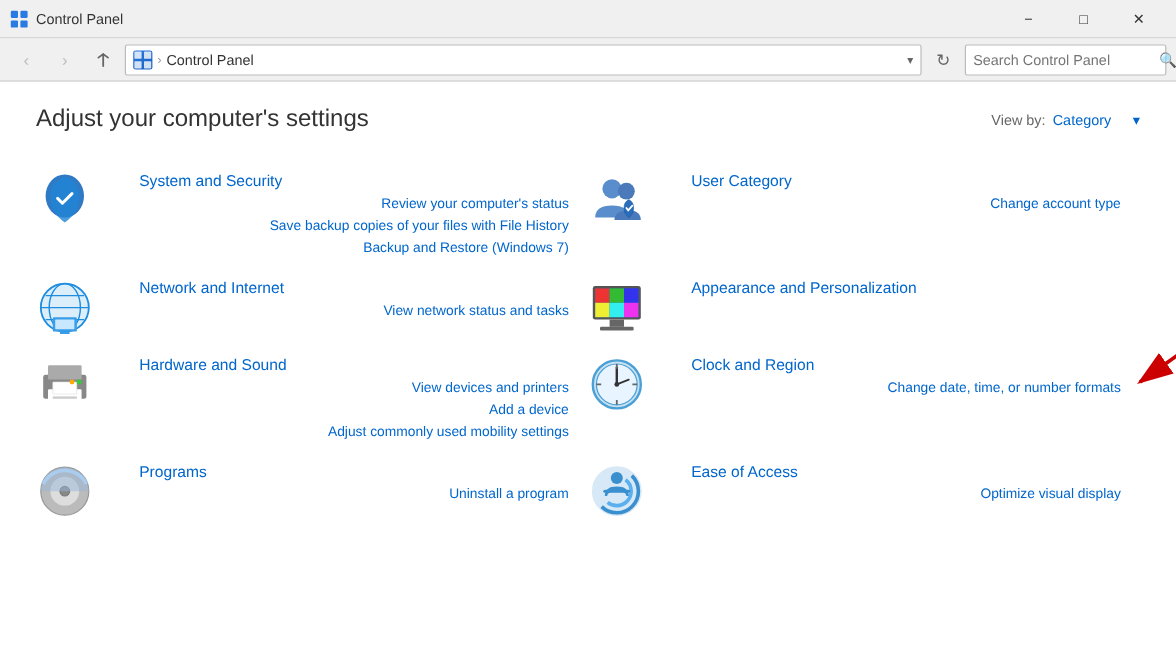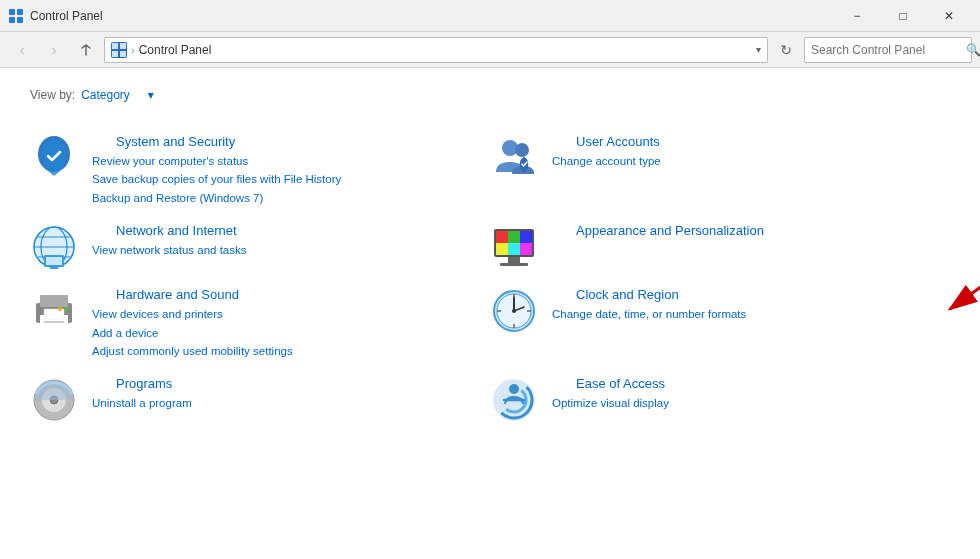--- a/index.html
+++ b/index.html
@@ -194,20 +194,21 @@
       display: block;
       margin-left: 24px;
     }
 
     .cat-link {
       display: block;
       font-size: 11.5px;
       color: #0066cc;
       cursor: pointer;
       line-height: 1.6;
+      text-align: right;
     }
   </style>
 </head>
 <body>
 
 <div class="title-bar">
   <div class="title-bar-icon">
     <svg viewBox="0 0 16 16" width="16" height="16">
       <rect x="1" y="1" width="6" height="6" fill="#2a7ae4" rx="1"></rect>
       <rect x="9" y="1" width="6" height="6" fill="#2a7ae4" rx="1"></rect>
@@ -248,20 +249,21 @@
   <div class="search-box">
     <input type="text" placeholder="Search Control Panel" style="">
     <span class="search-icon-btn">🔍</span>
   </div>
 </div>
 
 <div class="main-content">
   <div class="content-area">
 
     <div class="page-header">
+      <h1 class="page-title">Adjust your computer's settings</h1>
       <div class="view-by">
         <span class="view-by-label">View by:</span>
         <span class="view-by-value">
           <span>Category</span>
           <span>▾</span>
         </span>
       </div>
     </div>
 
     <div class="categories-grid">
@@ -289,21 +291,21 @@
             <circle cx="20" cy="14" r="8" fill="#5a8dcb"></circle>
             <path d="M6 38 Q6 28 20 28 Q34 28 34 38" fill="#5a8dcb"></path>
             <circle cx="32" cy="16" r="7" fill="#4a7aba"></circle>
             <path d="M22 40 Q22 32 34 32 Q44 32 44 40" fill="#4a7aba"></path>
 
             <path d="M30 30 Q30 25 34 23 Q38 25 38 30 Q38 35 34 38 Q30 35 30 30Z" fill="#2a6dba" stroke="#1a5baa" stroke-width="0.5"></path>
             <path d="M32 30 L33.5 32 L37 28" stroke="#fff" stroke-width="1.5" fill="none" stroke-linecap="round"></path>
           </svg>
         </div>
         <div class="cat-content">
-          <a class="cat-title">User Accounts</a>
+          <a class="cat-title">User Category</a>
           <a class="cat-link">Change account type</a>
         </div>
       </div>
 
       <div class="category-item">
         <div class="cat-icon">
           <svg viewBox="0 0 48 48" width="48" height="48">
             <ellipse cx="24" cy="24" rx="20" ry="20" fill="#1e8de0" opacity="0.15" stroke="#1e8de0" stroke-width="1.5"></ellipse>
             <ellipse cx="24" cy="24" rx="20" ry="20" fill="none" stroke="#1e8de0" stroke-width="1.5"></ellipse>
             <ellipse cx="24" cy="24" rx="13" ry="20" fill="none" stroke="#1e8de0" stroke-width="1.2"></ellipse>

